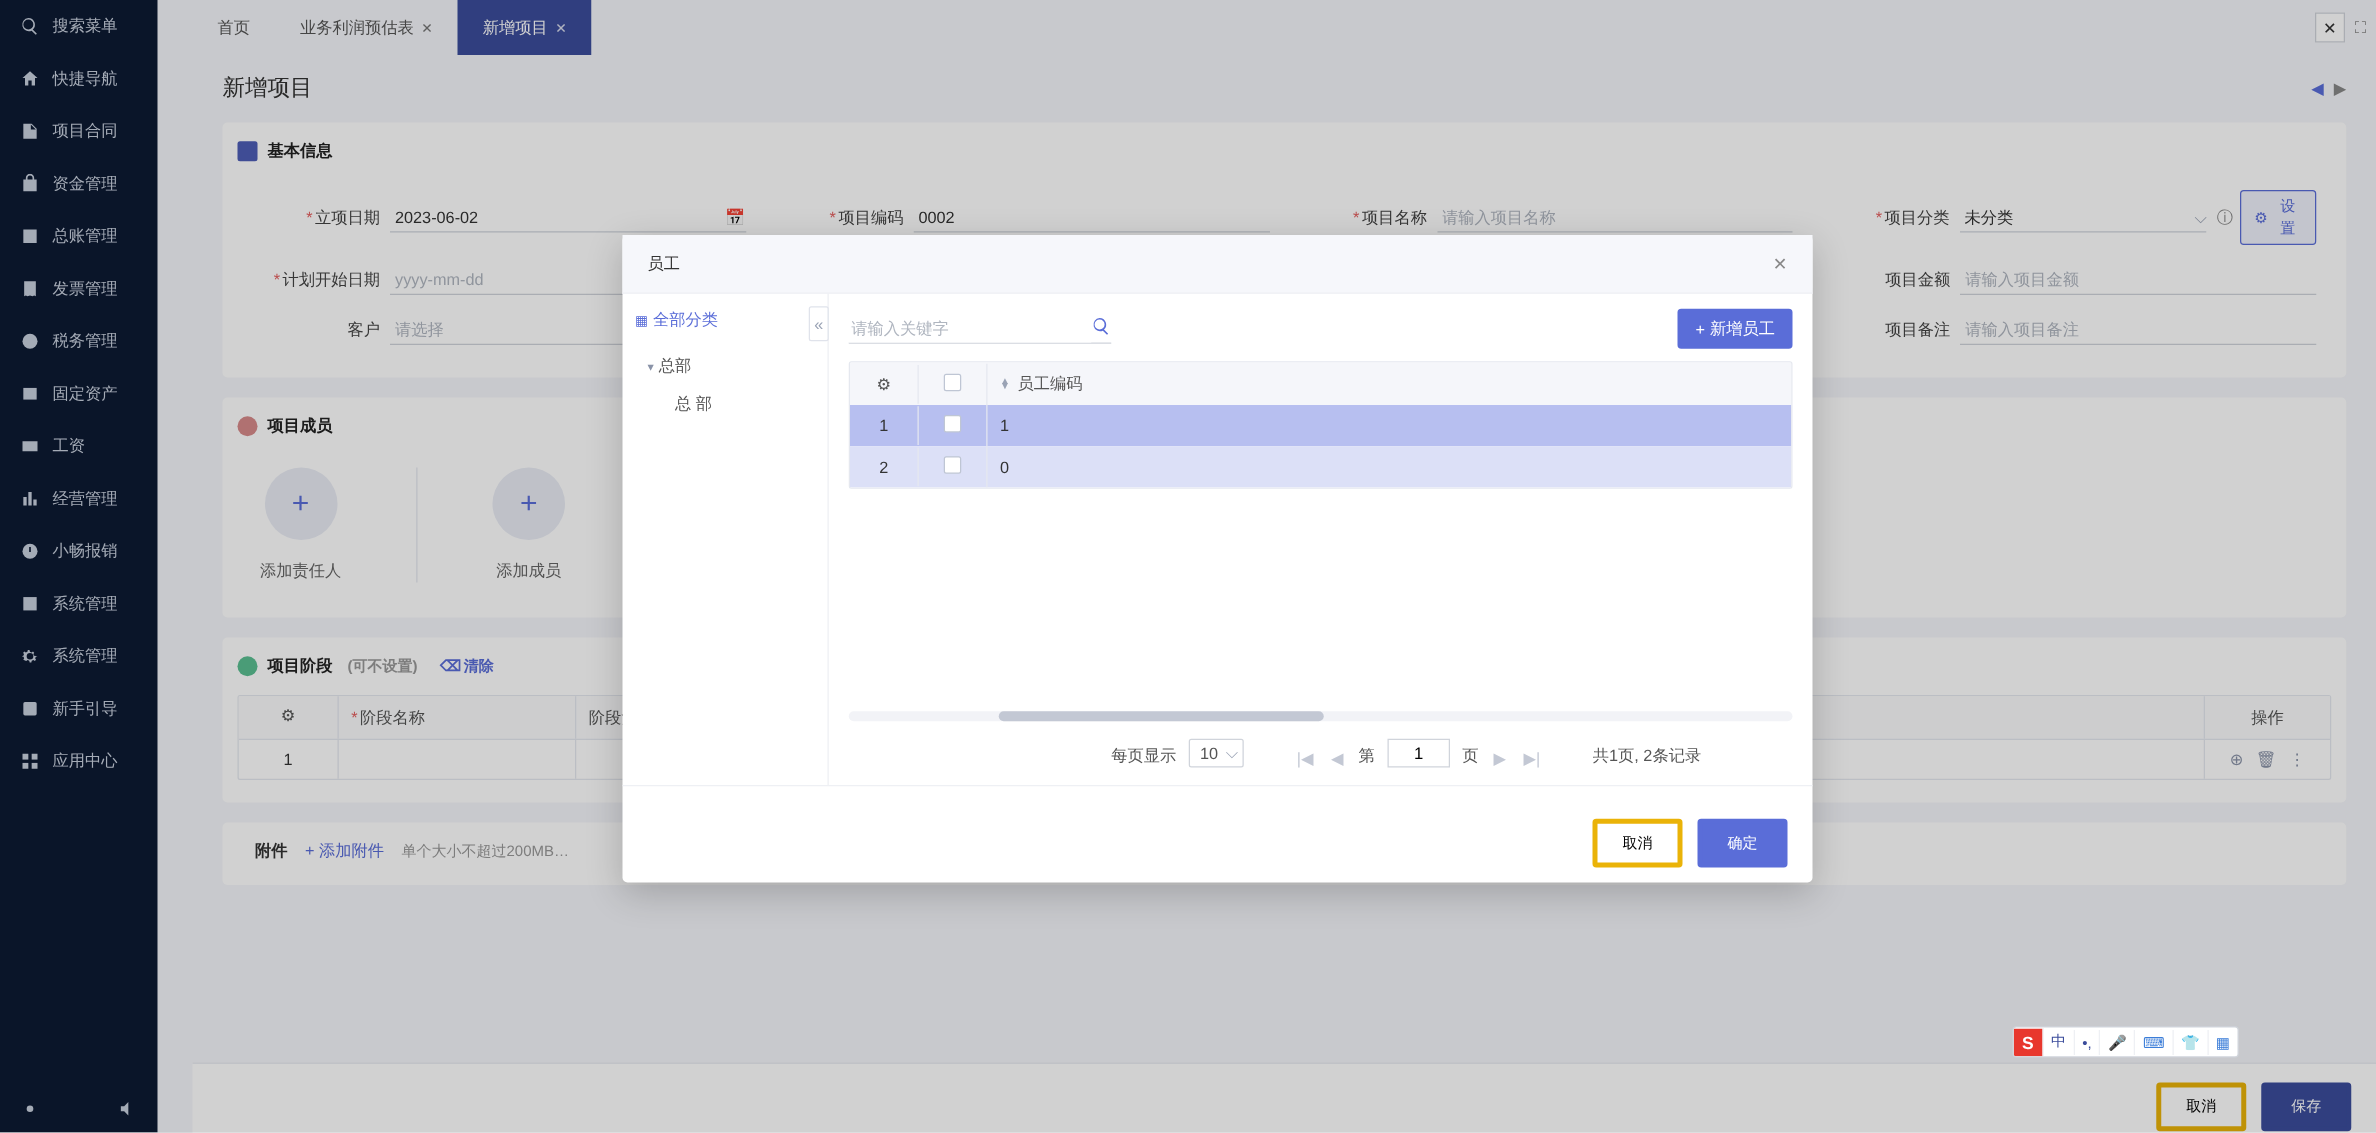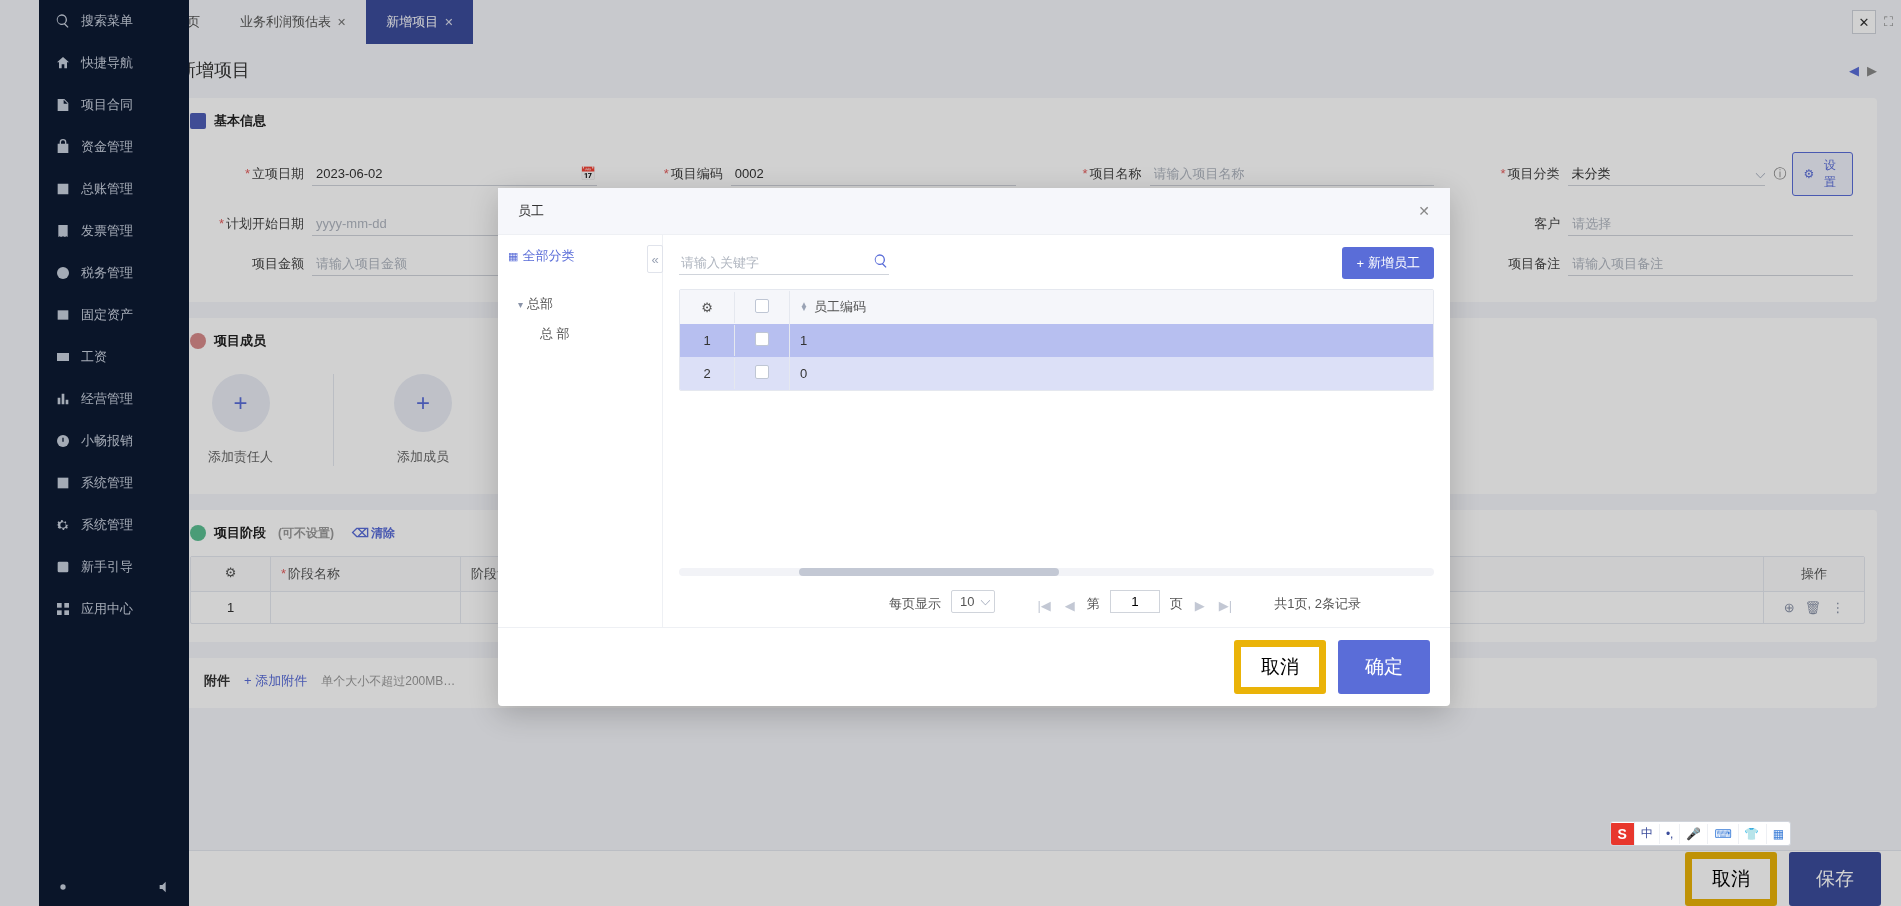--- a/index.html
+++ b/index.html
@@ -1,21 +1,21 @@
 <!DOCTYPE html>
 <html><head>
 <meta charset="utf-8">
 <style>
   * { box-sizing: border-box; margin: 0; padding: 0; }
   body { font-family: "Microsoft YaHei", Arial, sans-serif; font-size: 13px; color: #333; background: #f5f6fa; overflow: hidden; width: 1901px; height: 906px; position: relative; }
   
   .overlay { position: absolute; inset: 0; background: rgba(0,0,0,0.18); z-index: 50; }
   
   
-  .sidebar { position: absolute; left: 0; top: 0; width: 150px; height: 906px; background: #0d1a33; color: #c9d1de; z-index: 30; margin-left: 39px; }
+  .sidebar { position: absolute; left: 0; top: 0; width: 126px; height: 906px; background: #0d1a33; color: #c9d1de; z-index: 30; }
   .sidebar-item { display: flex; align-items: center; padding: 12px 16px; gap: 10px; cursor: pointer; }
   .sidebar-item .icon { width: 16px; height: 16px; display: inline-flex; align-items: center; justify-content: center; }
   .sidebar-item svg { fill: #c9d1de; }
   .sidebar-footer { position: absolute; bottom: 0; left: 0; right: 0; display: flex; justify-content: space-between; padding: 8px 16px; }
   
   
   .tabs { position: absolute; left: 154px; top: 0; right: 0; height: 44px; background: #f5f6fa; display: flex; align-items: center; z-index: 20; }
   .tab { padding: 0 20px; height: 44px; display: flex; align-items: center; color: #555; cursor: pointer; position: relative; }
   .tab.active { background: #3b4c9b; color: #fff; }
   .tab .x { margin-left: 6px; font-size: 11px; opacity: .8; }
@@ -60,33 +60,33 @@
   .stage-col-name { width: 190px; }
   .stage-col-owner { flex: 1; }
   .stage-col-op { width: 100px; text-align: center; }
   .stage-op-icons { display: flex; gap: 10px; justify-content: center; color: #8a93a8; }
   
   .attach-row { display: flex; align-items: center; gap: 14px; padding: 0 12px; }
   .link-add { color: #5a6dd8; cursor: pointer; }
   .attach-hint { color: #999; font-size: 12px; }
   
   .footer-bar { position: absolute; left: 154px; right: 0; bottom: 0; height: 56px; background: #fff; border-top: 1px solid #e5e8ef; display: flex; justify-content: flex-end; align-items: center; gap: 12px; padding-right: 20px; z-index: 20; }
-  .btn { border: 7px solid #eab308; background: #fff; padding: 7px 20px; border-radius: 3px; cursor: pointer; font-size: 19px; }
+  .btn { border: 4px solid #eab308; background: #fff; padding: 7px 20px; border-radius: 3px; cursor: pointer; font-size: 12px; margin-top: 14px; }
   .btn-primary { background: #3b4c9b; color: #fff; border-color: #3b4c9b; }
   
   
   .modal { position: absolute; left: 498px; top: 188px; width: 952px; height: 518px; background: #fff; border-radius: 4px; z-index: 100; box-shadow: 0 8px 30px rgba(0,0,0,.2); display: flex; flex-direction: column; }
   .modal-header { padding: 14px 20px; border-bottom: 1px solid #eef0f4; display: flex; justify-content: space-between; align-items: center; background: #f6f7fb; }
   .modal-header .close { cursor: pointer; color: #888; font-size: 14px; }
   .modal-body { flex: 1; display: flex; min-height: 0; }
   .tree-pane { width: 165px; border-right: 1px solid #eef0f4; padding: 12px 10px; position: relative; }
   .tree-root { color: #5a6dd8; display: flex; align-items: center; gap: 4px; cursor: pointer; }
   .tree-root .grid-icon { font-size: 11px; }
   .tree-collapse { position: absolute; right: -1px; top: 10px; width: 16px; height: 28px; border: 1px solid #e0e3eb; border-radius: 2px; display: flex; align-items: center; justify-content: center; color: #9aa3b5; cursor: pointer; background:#fff; }
-  .tree-items { margin-top: 24px; padding-left: 10px; color: #555; }
+  .tree-items { margin-top: 13px; padding-left: 10px; color: #555; }
   .tree-items div { padding: 6px 0; cursor: pointer; }
   .tree-items .child { padding-left: 22px; }
   .tree-caret { margin-right: 4px; color: #8a93a8; font-size: 10px; }
   
   .right-pane { flex: 1; display: flex; flex-direction: column; padding: 12px 16px 0; min-width: 0; }
   .right-top { display: flex; justify-content: space-between; align-items: center; }
   .search-wrap { border-bottom: 1px solid #d0d4db; display: flex; align-items: center; width: 210px; }
   .search-wrap input { border: none; outline: none; padding: 4px 2px; font-size: 13px; flex: 1; }
   .search-wrap input::placeholder { color: #b0b6c0; }
   .search-icon { color: #5a6dd8; }
@@ -321,26 +321,26 @@
             <span>设置</span>
           </button>
       </div>
       <div class="field">
         <div class="field-label"><span class="asterisk">*</span><span>计划开始日期</span></div>
         <input class="field-input" placeholder="yyyy-mm-dd" style="">
       </div>
       <div class="field"></div>
         <div class="field"></div>
       <div class="field">
+        <div class="field-label"><span>项目金额</span></div>
+        <input class="field-input" placeholder="请输入项目金额" style="">
+      </div>
+      <div class="field">
         <div class="field-label"><span>客户</span></div>
         <input class="field-input" placeholder="请选择" style="">
-      </div>
-      <div class="field">
-        <div class="field-label"><span>项目金额</span></div>
-        <input class="field-input" placeholder="请输入项目金额" style="">
       </div>
       <div class="field"></div>
         <div class="field"></div>
       <div class="field">
         <div class="field-label"><span>项目备注</span></div>
         <input class="field-input" placeholder="请输入项目备注" style="">
       </div>
     </div>
   </div>
 

